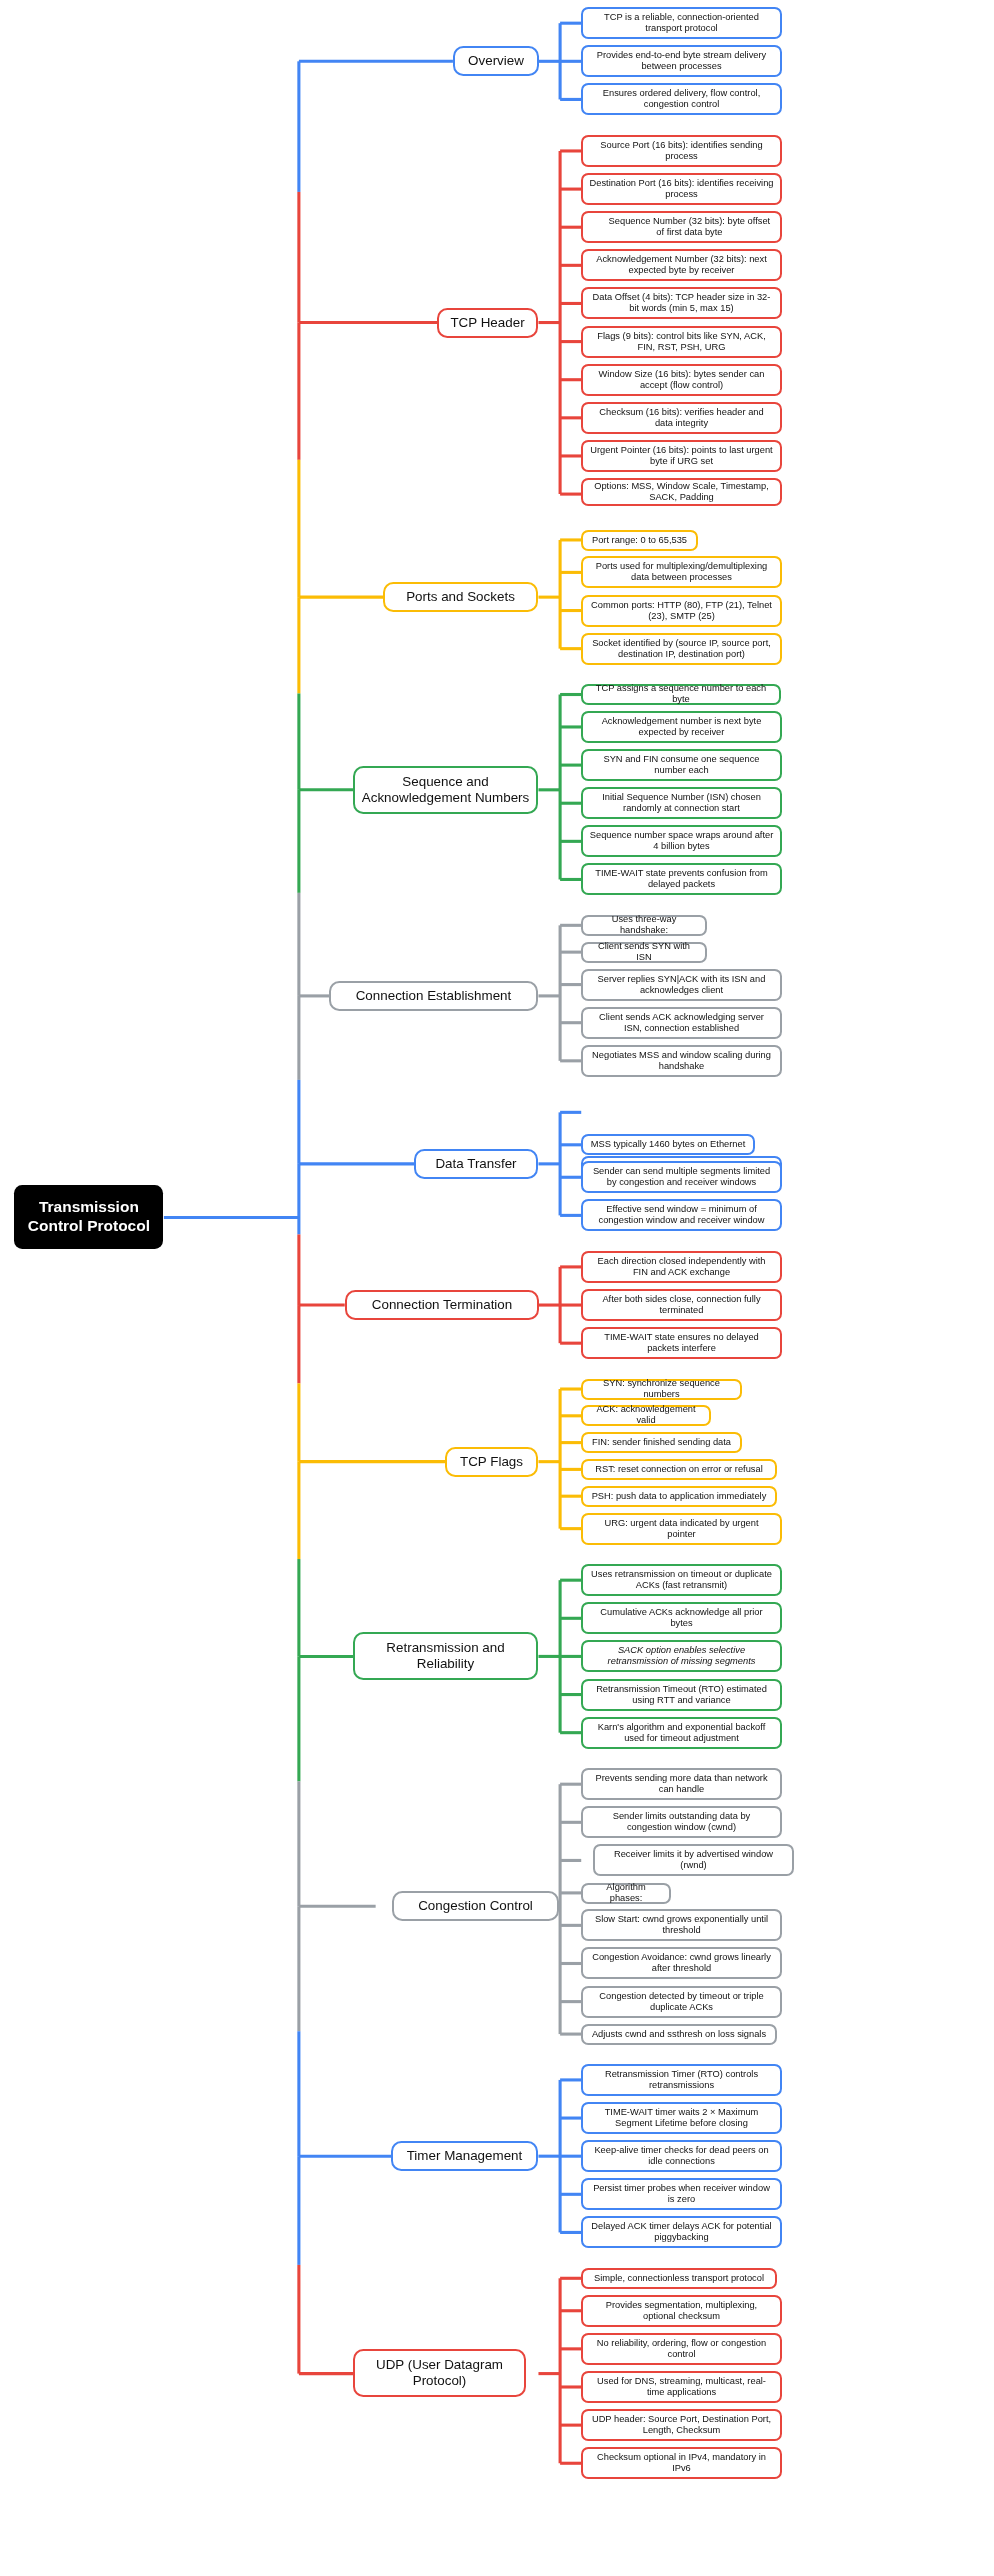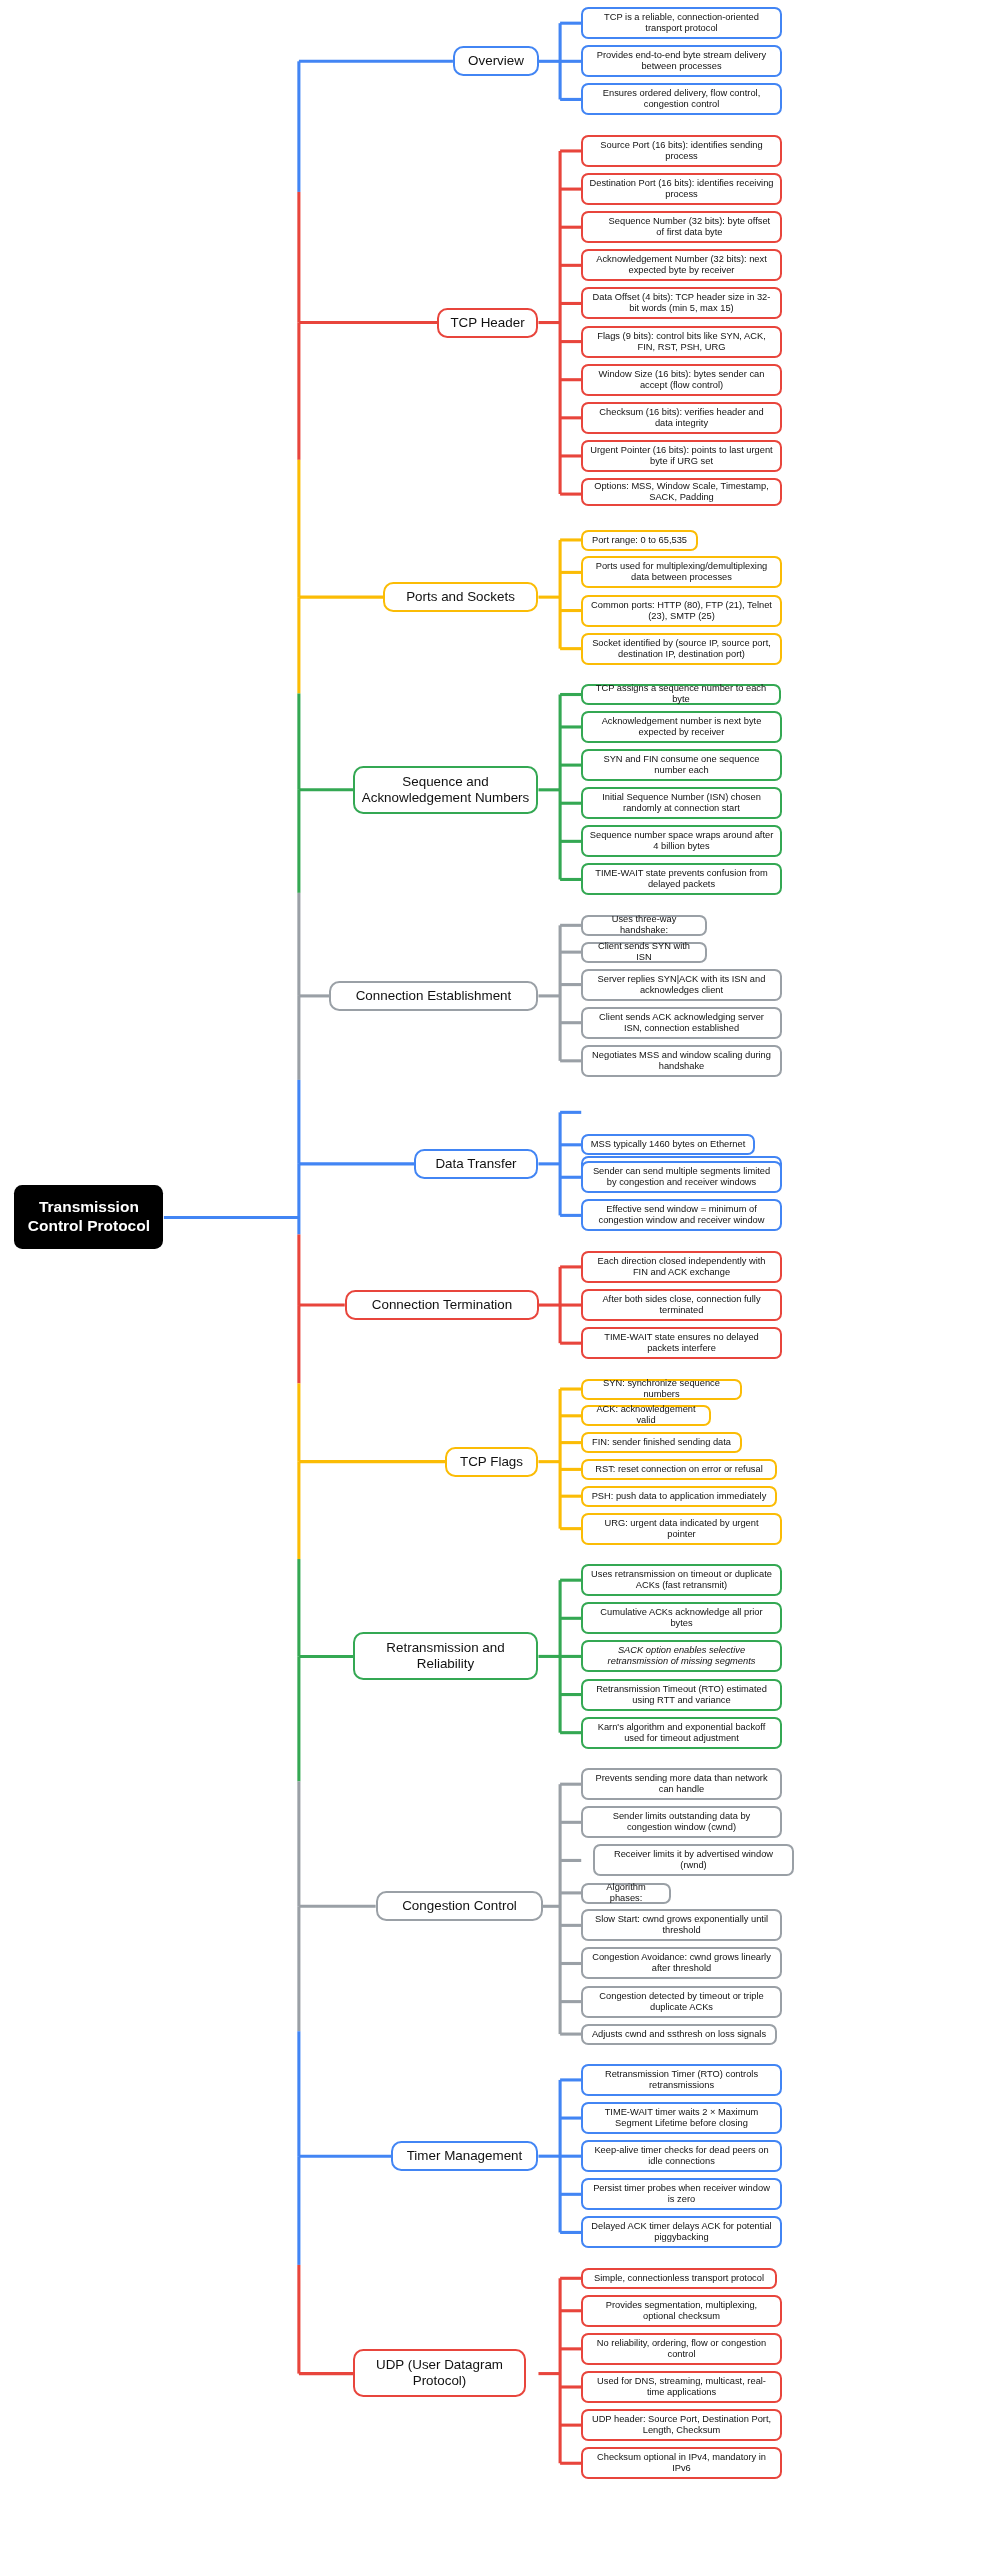--- a/index.html
+++ b/index.html
@@ -251,21 +251,21 @@
       <div class="node leaf c-green" style="left: 581px; top: 1717px; width: 201px; height: 32px;">Karn's algorithm and exponential backoff used for timeout adjustment</div>
       <div class="node branch c-green" style="left: 353px; top: 1632px; width: 185px; height: 48px;">Retransmission and Reliability</div>
       <div class="node leaf c-grey" style="left: 581px; top: 1768px; width: 201px; height: 32px;">Prevents sending more data than network can handle</div>
       <div class="node leaf c-grey" style="left: 581px; top: 1806px; width: 201px; height: 32px;">Sender limits outstanding data by congestion window (cwnd)</div>
       <div class="node leaf c-grey" style="left: 581px; top: 1844px; width: 201px; height: 32px; margin-left: 12px;">Receiver limits it by advertised window (rwnd)</div>
       <div class="node leaf c-grey" style="left: 581px; top: 1883px; width: 90px; height: 20.6px;">Algorithm phases:</div>
       <div class="node leaf c-grey" style="left: 581px; top: 1909px; width: 201px; height: 32px;">Slow Start: cwnd grows exponentially until threshold</div>
       <div class="node leaf c-grey" style="left: 581px; top: 1947px; width: 201px; height: 32px;">Congestion Avoidance: cwnd grows linearly after threshold</div>
       <div class="node leaf c-grey" style="left: 581px; top: 1986px; width: 201px; height: 32px;">Congestion detected by timeout or triple duplicate ACKs</div>
       <div class="node leaf c-grey" style="left: 581px; top: 2024px; width: 196px; height: 20.6px;">Adjusts cwnd and ssthresh on loss signals</div>
-      <div class="node branch c-grey" style="left: 376px; top: 1891px; width: 167px; height: 30px;">Congestion Control</div>
+      <div class="node branch c-grey" style="left: 392px; top: 1891px; width: 167px; height: 30px;">Congestion Control</div>
       <div class="node leaf c-blue" style="left: 581px; top: 2064px; width: 201px; height: 32px;">Retransmission Timer (RTO) controls retransmissions</div>
       <div class="node leaf c-blue" style="left: 581px; top: 2102px; width: 201px; height: 32px;">TIME-WAIT timer waits 2 × Maximum Segment Lifetime before closing</div>
       <div class="node leaf c-blue" style="left: 581px; top: 2140px; width: 201px; height: 32px;">Keep-alive timer checks for dead peers on idle connections</div>
       <div class="node leaf c-blue" style="left: 581px; top: 2178px; width: 201px; height: 32px;">Persist timer probes when receiver window is zero</div>
       <div class="node leaf c-blue" style="left: 581px; top: 2216px; width: 201px; height: 32px;">Delayed ACK timer delays ACK for potential piggybacking</div>
       <div class="node branch c-blue" style="left: 391px; top: 2141px; width: 147px; height: 30px;">Timer Management</div>
       <div class="node leaf c-red" style="left: 581px; top: 2268px; width: 196px; height: 20.6px;">Simple, connectionless transport protocol</div>
       <div class="node leaf c-red" style="left: 581px; top: 2295px; width: 201px; height: 32px;">Provides segmentation, multiplexing, optional checksum</div>
       <div class="node leaf c-red" style="left: 581px; top: 2333px; width: 201px; height: 32px;">No reliability, ordering, flow or congestion control</div>
       <div class="node leaf c-red" style="left: 581px; top: 2371px; width: 201px; height: 32px;">Used for DNS, streaming, multicast, real-time applications</div>

